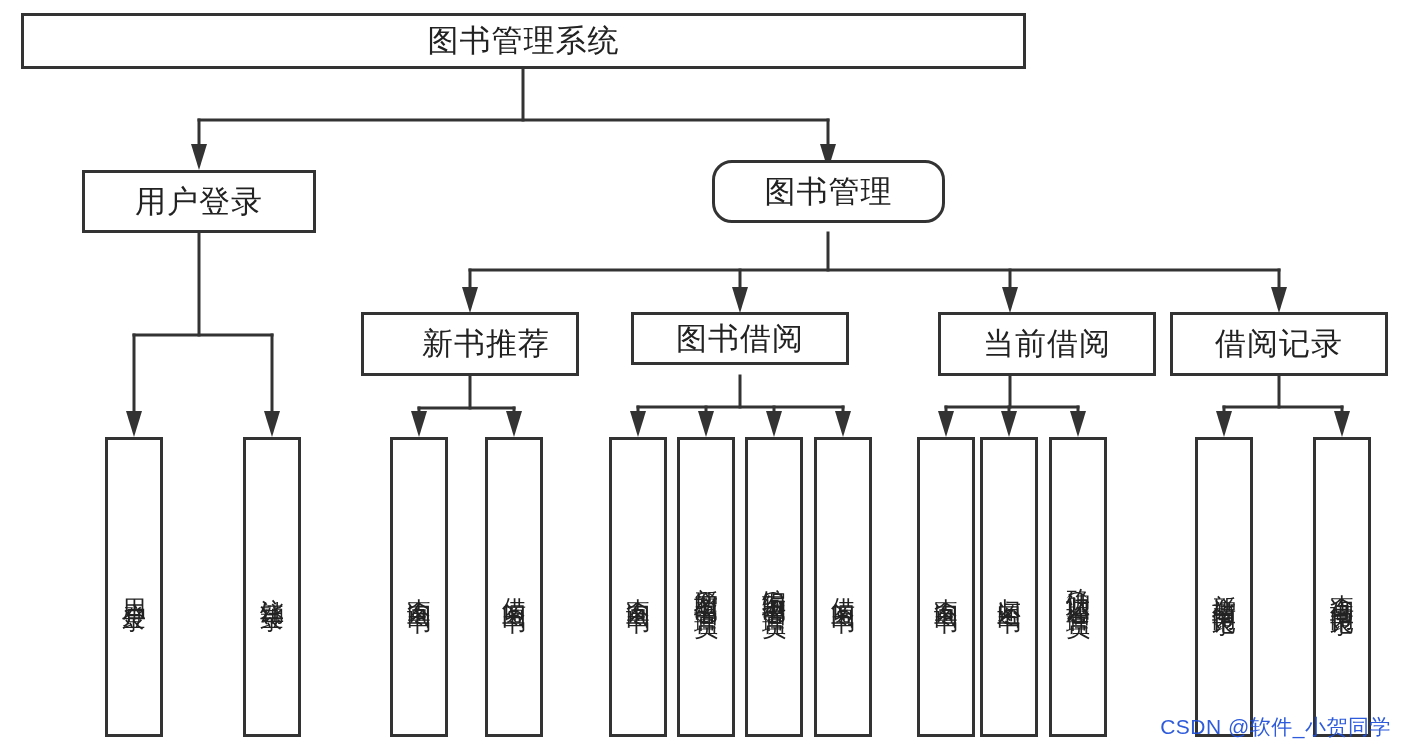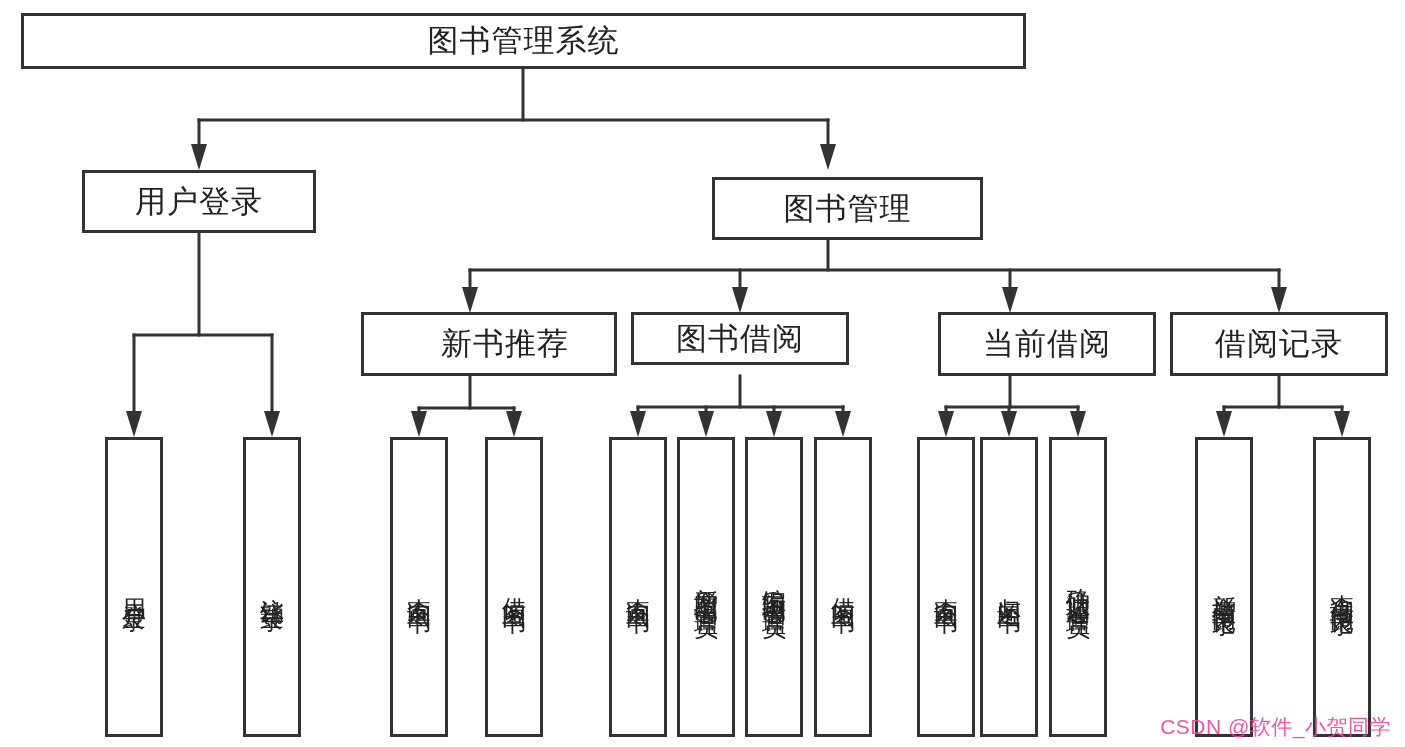--- a/index.html
+++ b/index.html
@@ -58,21 +58,21 @@
     white-space: nowrap;
     color: #222222;
   }
   #watermark {
     position: absolute;
     right: 14px;
     top: 713px;
     z-index: 5;
     font-size: 21px;
     letter-spacing: 0.5px;
-    color: #ec4899;
+    color: #1d4ed8;
     opacity: 0.92;
     white-space: nowrap;
   }
 </style>
 </head>
 <body>
 
 <div id="stage">
 
   <svg id="connectors" viewBox="0 0 1405 747" xmlns="http://www.w3.org/2000/svg">
@@ -153,25 +153,25 @@
     </g>
   </svg>
 
   <div class="node hnode root">
     <span>图书管理系统</span>
   </div>
 
   <div class="node hnode lvl" style="left:82px; top:170px; width:234px;">
     <span>用户登录</span>
   </div>
-  <div class="node hnode lvl" style="left:712px; top:177px; width:271px;">
+  <div class="node hnode lvl" style="left:712px; top:160px; width:233px;border-radius:20px;">
     <span>图书管理</span>
   </div>
 
-  <div class="node hnode lvl" style="left:361px; top:312px; width:256px; height:64px;padding-left:32px;">
+  <div class="node hnode lvl" style="left:361px; top:312px; width:218px; height:64px;padding-left:32px;">
     <span>新书推荐</span>
   </div>
   <div class="node hnode lvl" style="left:631px; top:312px; width:218px; height:53px;">
     <span>图书借阅</span>
   </div>
   <div class="node hnode lvl" style="left:901px; top:312px; width:218px; height:64px;margin-left:37px;">
     <span>当前借阅</span>
   </div>
   <div class="node hnode lvl" style="left:1170px; top:312px; width:218px; height:64px;">
     <span>借阅记录</span>

